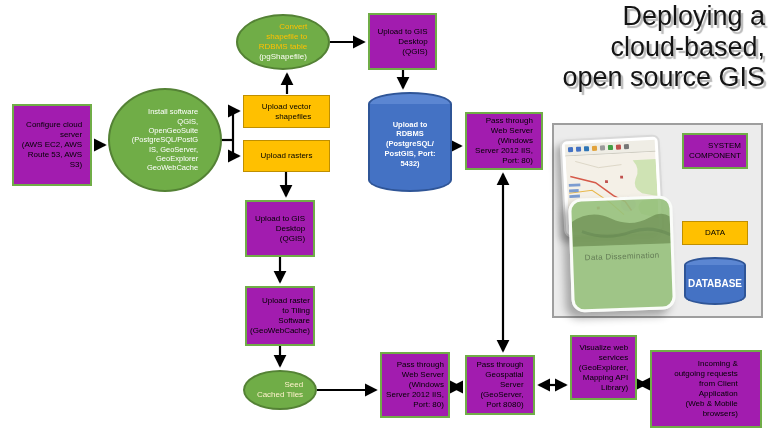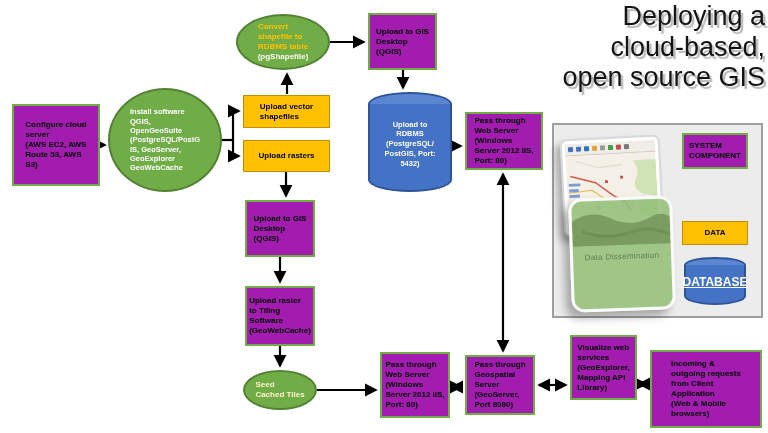--- a/index.html
+++ b/index.html
@@ -1,20 +1,20 @@
 <!DOCTYPE html>
 <html style="--process-green: #70AD47; --green-border: #548235; --data-orange: #FFC000; --orange-border: #BF8F00; --database-blue: #4472C4; --blue-border: #2F5597; --box-border: #70AD47; --panel-bg: #ECECEC; --panel-border: #9E9E9E; --convert-text: #FFC000; --seed-text: #FFF2CC;"><head>
 <meta charset="utf-8">
 <style>
   html,body { margin:0; padding:0; background:#fff; }
   .stage { position:relative; width:768px; height:433px; background:#fff;
            font-family:"Liberation Sans", sans-serif; overflow:hidden; }
 
   .node { position:absolute; display:flex; align-items:center; justify-content:center;
-          text-align:left; white-space:pre-line; font-weight:bold; line-height:1.25;
+          text-align:right; white-space:pre-line; font-weight:normal; line-height:1.25;
           box-sizing:border-box; z-index:2; }
   .wbox { background:#a21caf; border:2px solid var(--box-border,#70AD47); color:#000; font-size:8px; }
   .obox { background:var(--data-orange,#FFC000); border:1.5px solid var(--orange-border,#BF8F00);
           color:#000; font-size:8px; }
   .gell { background:var(--process-green,#70AD47); border:2px solid var(--green-border,#548235);
           border-radius:50%; color:#fff; font-size:8px; }
   .gell.col { flex-direction:column; }
   .convert-main { color:var(--convert-text,#FFC000); }
   .convert-sub  { color:#fdfdf5; }
   .seed-text    { color:var(--seed-text,#FFF2CC); }
@@ -94,21 +94,21 @@
       <line x1="452" y1="387" x2="461" y2="387" marker-start="url(#ahr)" marker-end="url(#ah)"></line>
       <line x1="539" y1="385" x2="566" y2="385" marker-start="url(#ahr)" marker-end="url(#ah)"></line>
       <line x1="639" y1="384" x2="646" y2="384" marker-start="url(#ahr)" marker-end="url(#ah)"></line>
     </g>
   </svg>
 
   <div class="title">Deploying a
 cloud-based,
 open source GIS</div>
 
-  <div class="node wbox" style="left:12px; top:104px; width:88px; height:82px;">Configure cloud
+  <div class="node wbox" style="left:12px; top:104px; width:80px; height:82px;">Configure cloud
 server
 (AWS EC2, AWS
 Route 53, AWS
 S3)</div>
 
   <div class="node gell" style="left:108px; top:88px; width:114px; height:104px; font-size:7.5px;">Install software
 QGIS,
 OpenGeoSuite
 (PostgreSQL/PostG
 IS, GeoServer,
@@ -226,17 +226,17 @@
 
     <div class="node wbox" style="left:128px; top:8px; width:66px; height:36px;">SYSTEM
 COMPONENT</div>
 
 
     <div class="node obox" style="left:128px; top:96px; width:66px; height:24px;">DATA</div>
 
     <div class="cyl cyl-sm" style="left:130px; top:132px; width:62px; height:48px;">
       <div class="cyl-top"></div>
       <div class="cyl-body"></div>
-      <div class="cyl-label" style="font-size:12px;text-decoration:underline;">DATABASE</div>
+      <div class="cyl-label" style="font-size:10px;">DATABASE</div>
     </div>
   </div>
 
 </div>
 
 </body></html>

